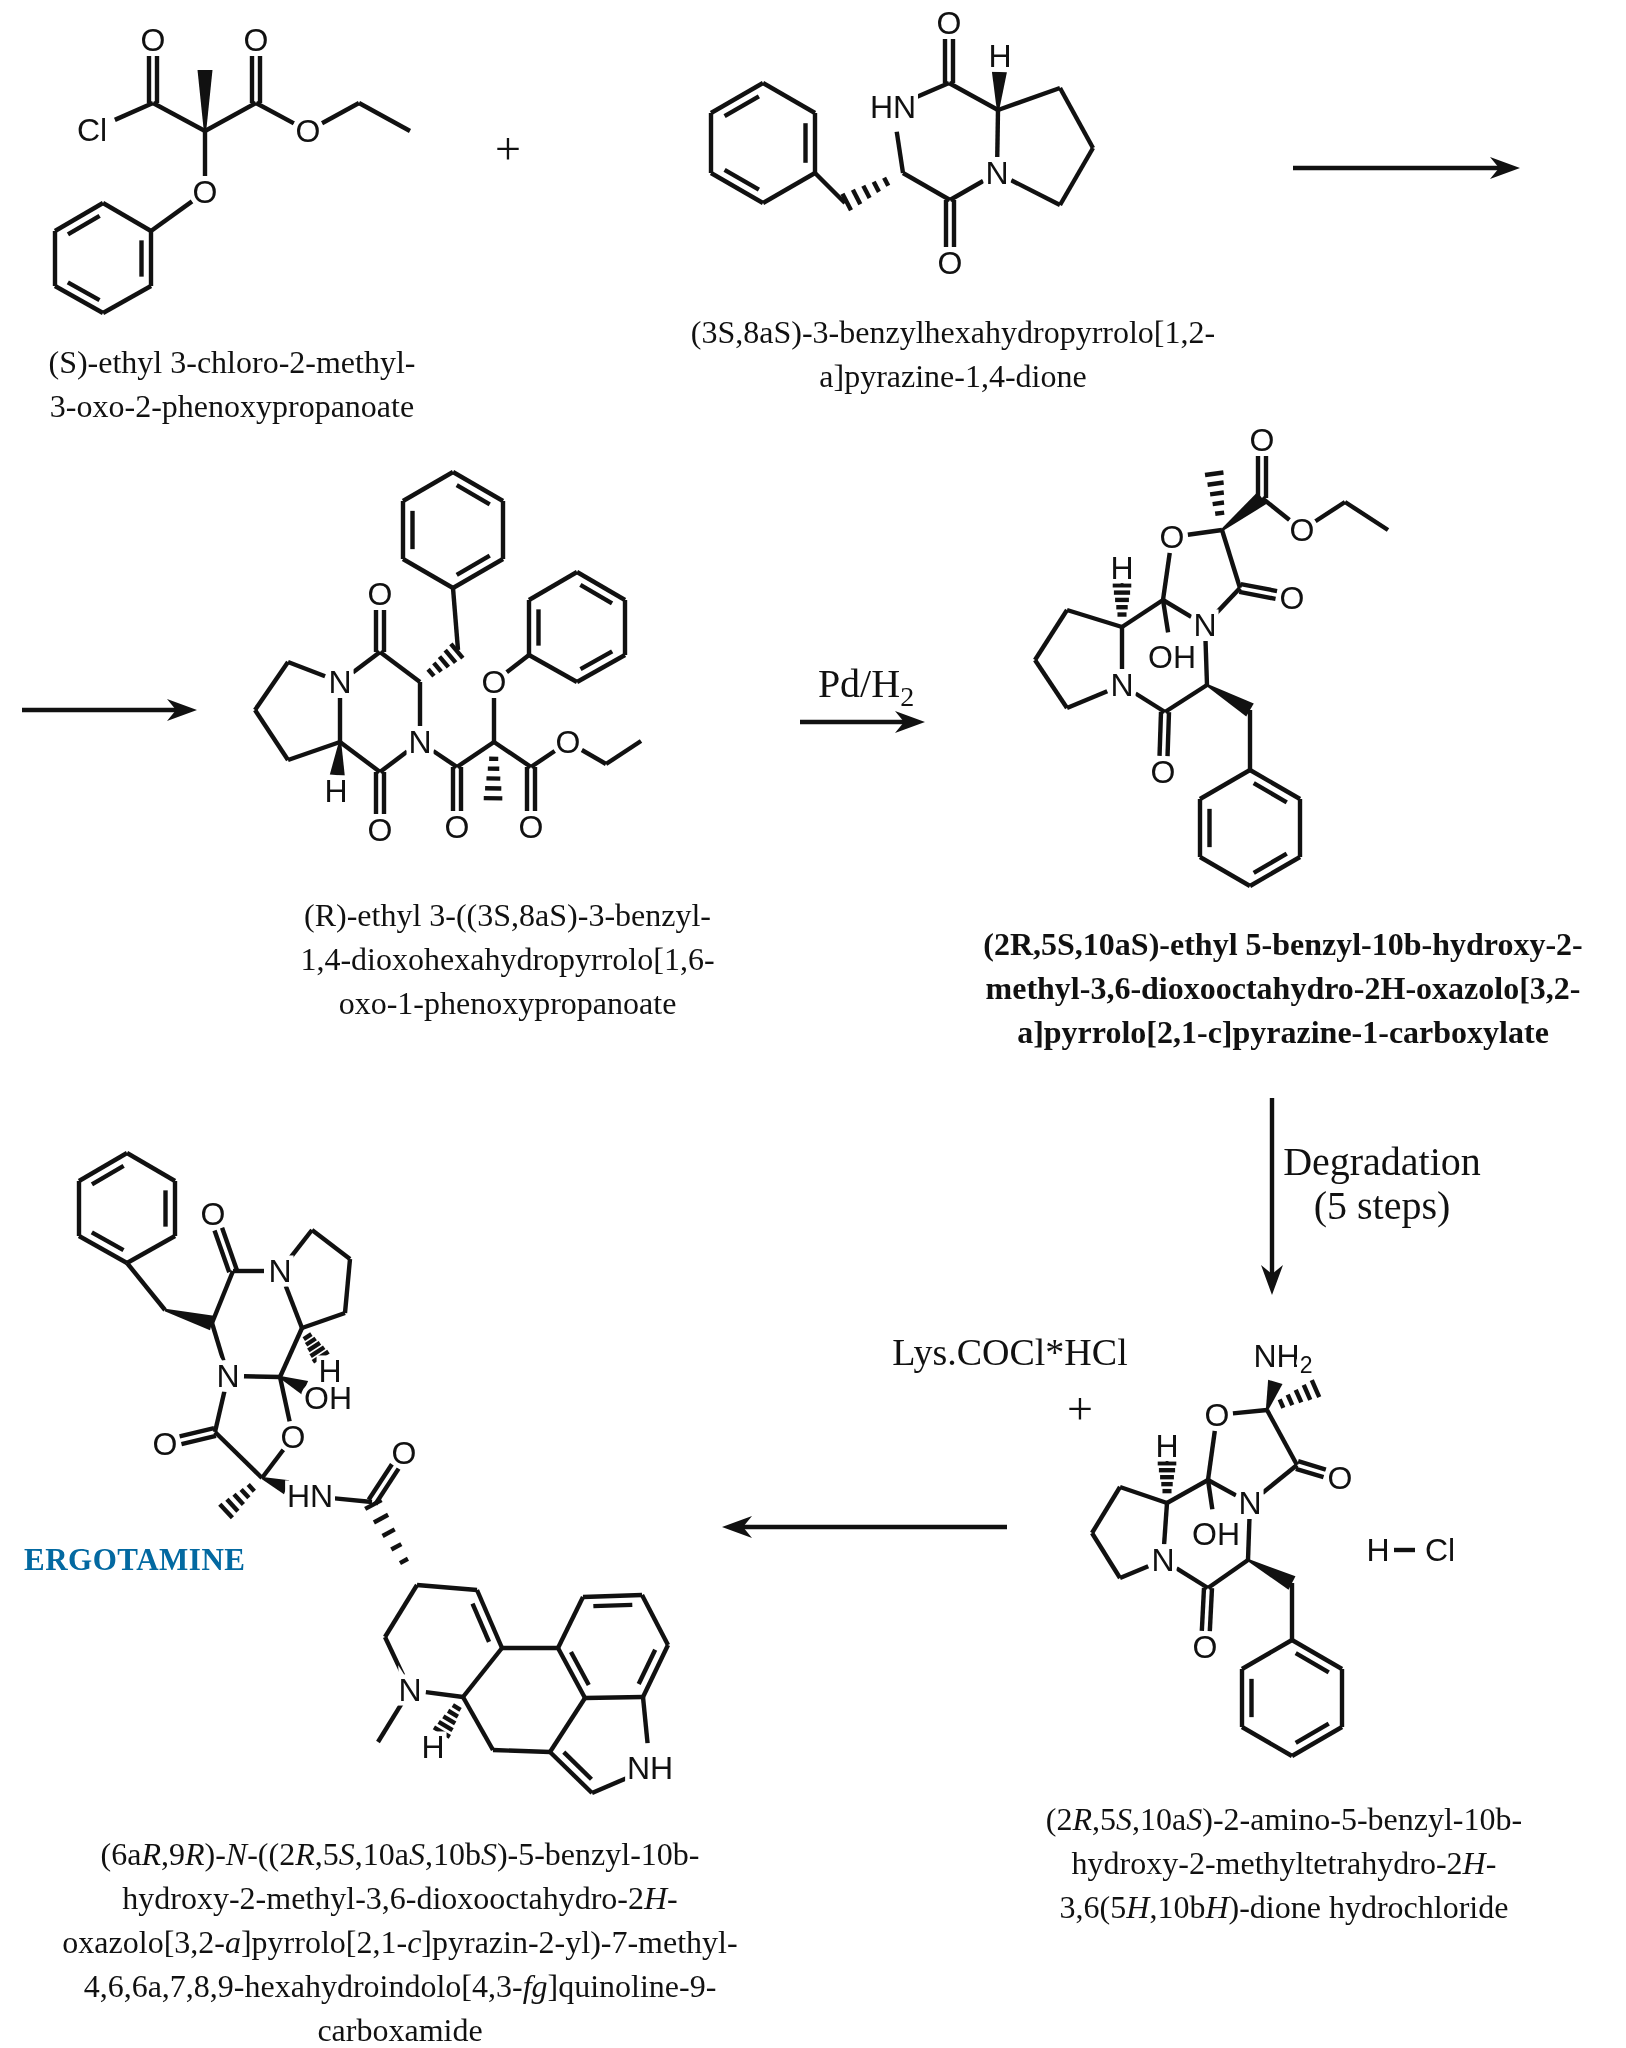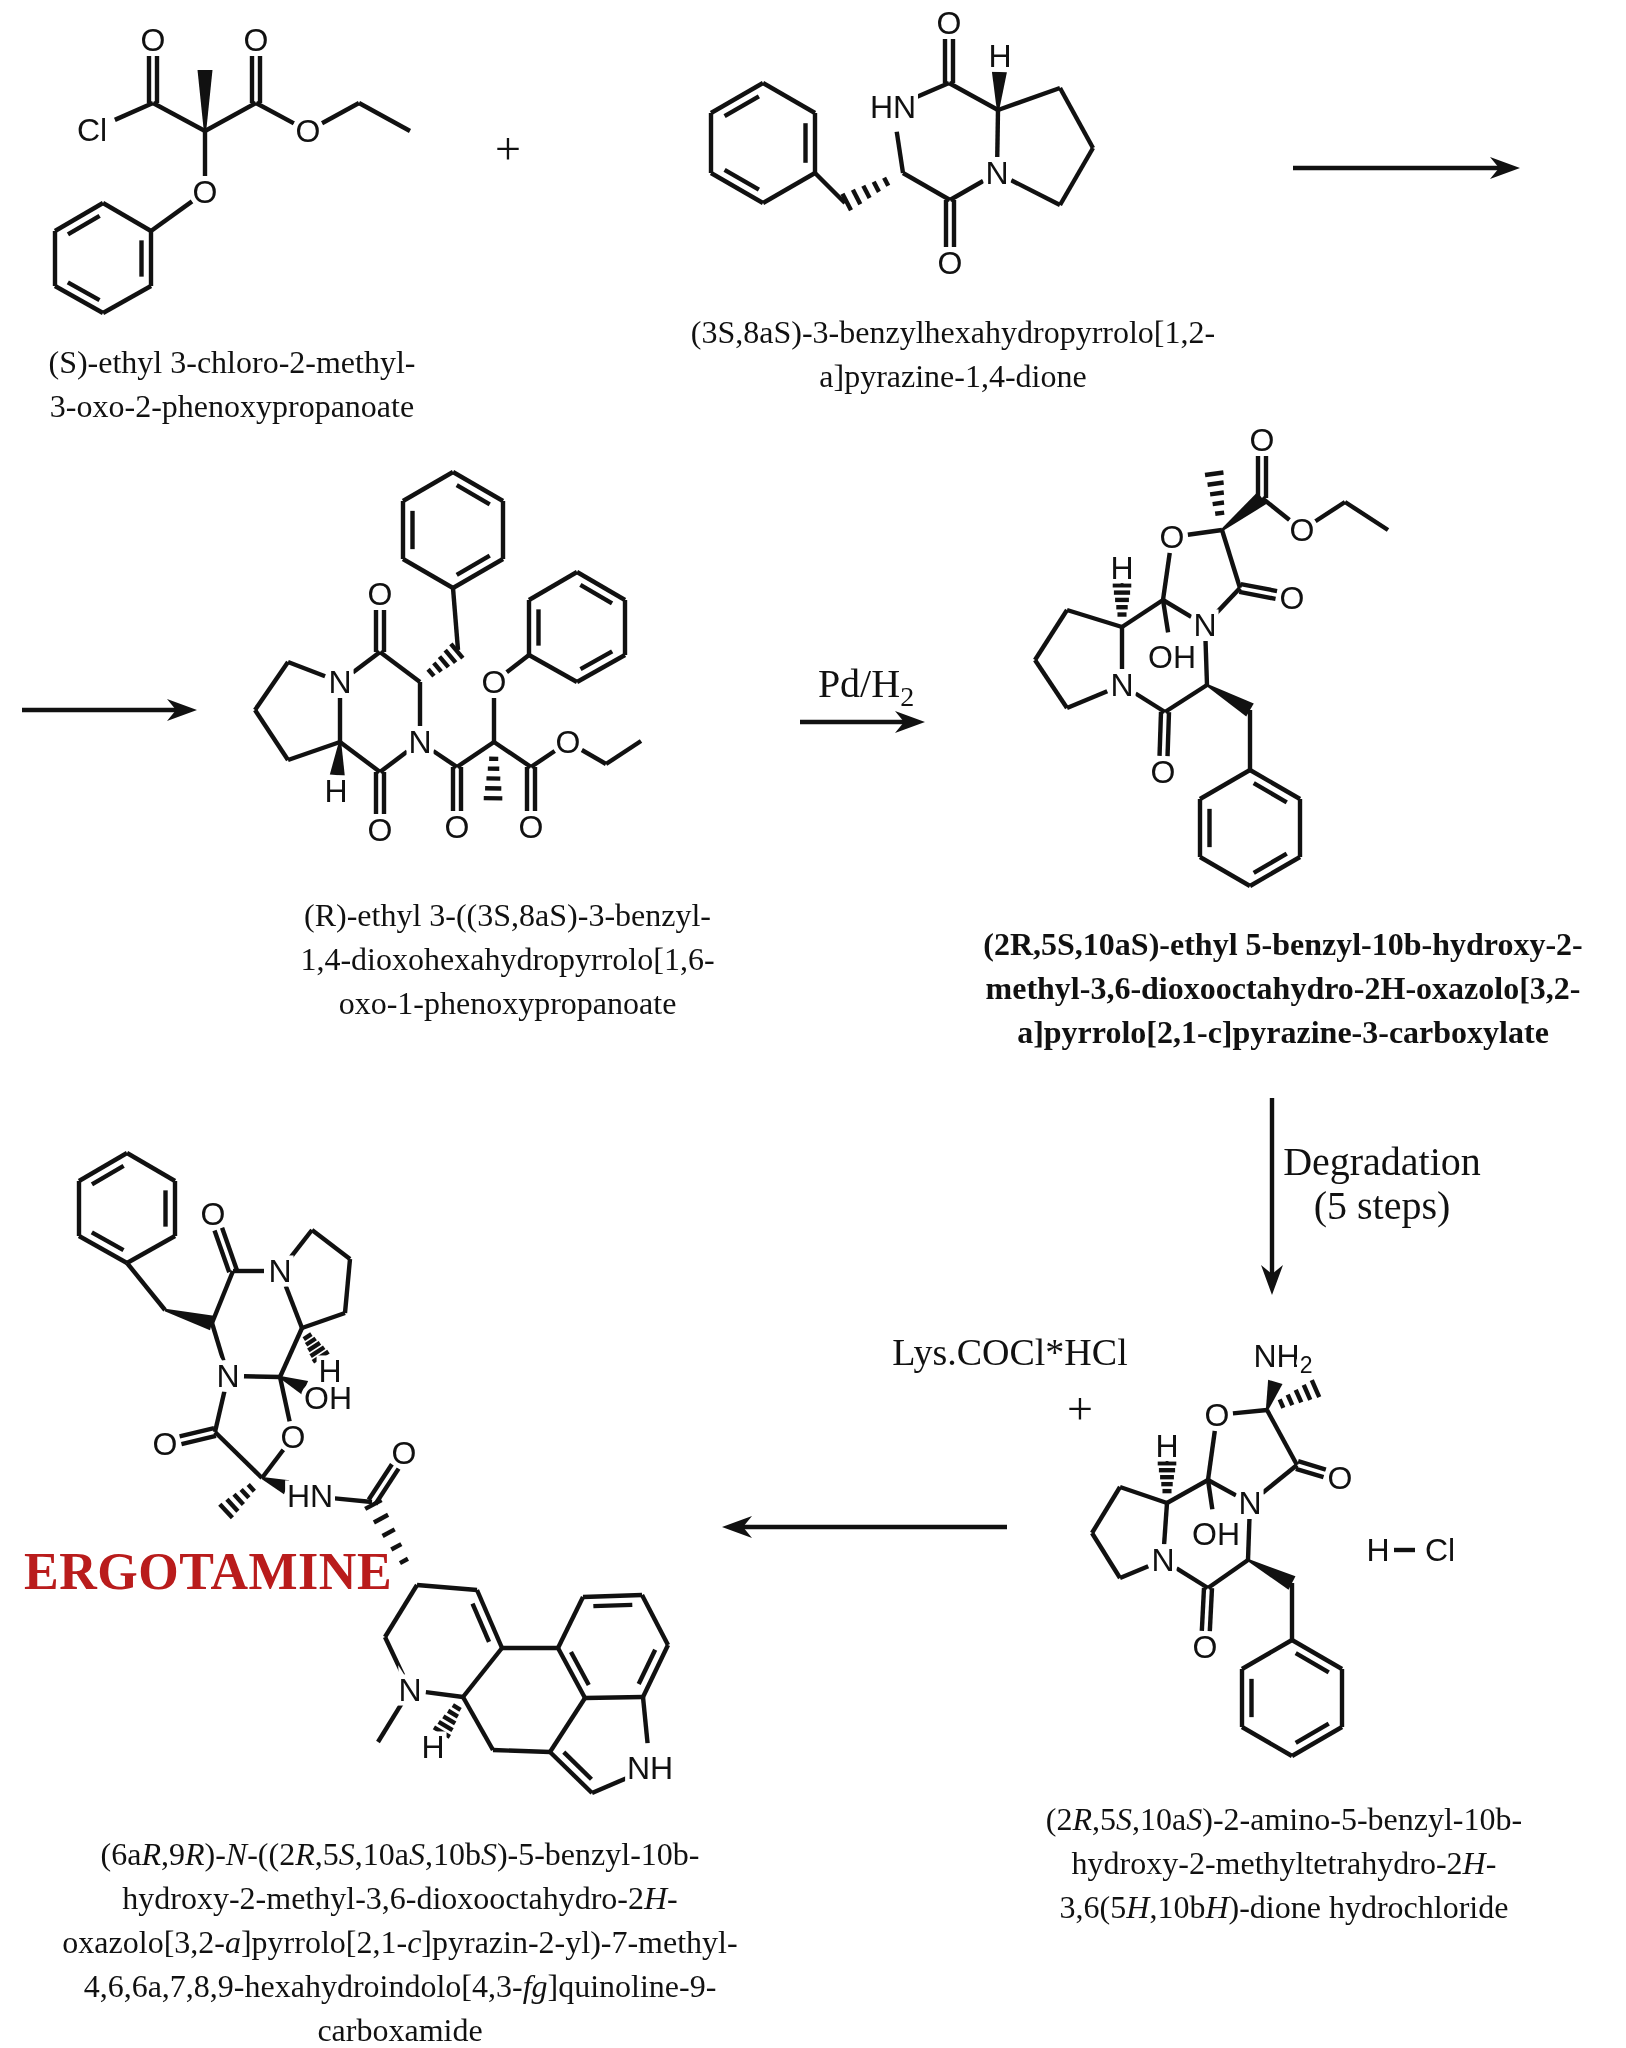--- a/index.html
+++ b/index.html
@@ -3,21 +3,21 @@
 <meta charset="utf-8">
 <style>
   html,body{margin:0;padding:0;background:#ffffff;}
   #page{position:relative;width:1626px;height:2048px;background:#ffffff;overflow:hidden;
         font-family:"Liberation Serif", serif;color:#111;}
   #scheme-svg{position:absolute;left:0;top:0;}
   .cname{position:absolute;text-align:center;font-size:32px;line-height:44px;color:#111;
          font-family:"Liberation Serif", serif;}
   .reagent{position:absolute;text-align:center;font-size:40px;line-height:44px;color:#111;}
   .plus{position:absolute;font-size:46px;font-weight:400;color:#111;}
-  .bigname{position:absolute;font-size:52px;font-weight:700;letter-spacing:.5px;color:#b91c1c;}
+  .bigname{position:absolute;font-size:31px;font-weight:700;letter-spacing:.5px;color:#0369a1;}
   sub{font-size:70%;}
   i{font-style:italic;}
 </style>
 </head>
 <body>
 
 <div id="page">
 
   <svg id="scheme-svg" width="1626" height="2048" viewBox="0 0 1626 2048">
       <g>
@@ -395,21 +395,21 @@
       <div><span>(R)-ethyl 3-((3S,8aS)-3-benzyl-</span></div>
       <div><span>1,4-dioxohexahydropyrrolo[1,6-</span></div>
       <div><span>oxo-1-phenoxypropanoate</span></div>
     </div>
 
   <div class="reagent" style="left:806px;top:662px;width:120px;"><span>Pd/H</span><sub>2</sub></div>
 
   <div class="cname" style="left:940px;top:922px;width:686px;font-weight:bold;">
       <div><span>(2R,5S,10aS)-ethyl 5-benzyl-10b-hydroxy-2-</span></div>
       <div><span>methyl-3,6-dioxooctahydro-2H-oxazolo[3,2-</span></div>
-      <div><span>a]pyrrolo[2,1-c]pyrazine-3-carboxylate</span></div>
+      <div><span>a]pyrrolo[2,1-c]pyrazine-1-carboxylate</span></div>
     </div>
 
   <div class="reagent" style="left:1277px;top:1140px;width:210px;">
       <div><span>Degradation</span></div>
       <div><span>(5 steps)</span></div>
     </div>
 
   <div class="reagent" style="left:880px;top:1330px;width:260px;font-size:38px;">Lys.COCl*HCl</div>
 
   <div class="plus" style="left:1067px;top:1382px;">+</div>

